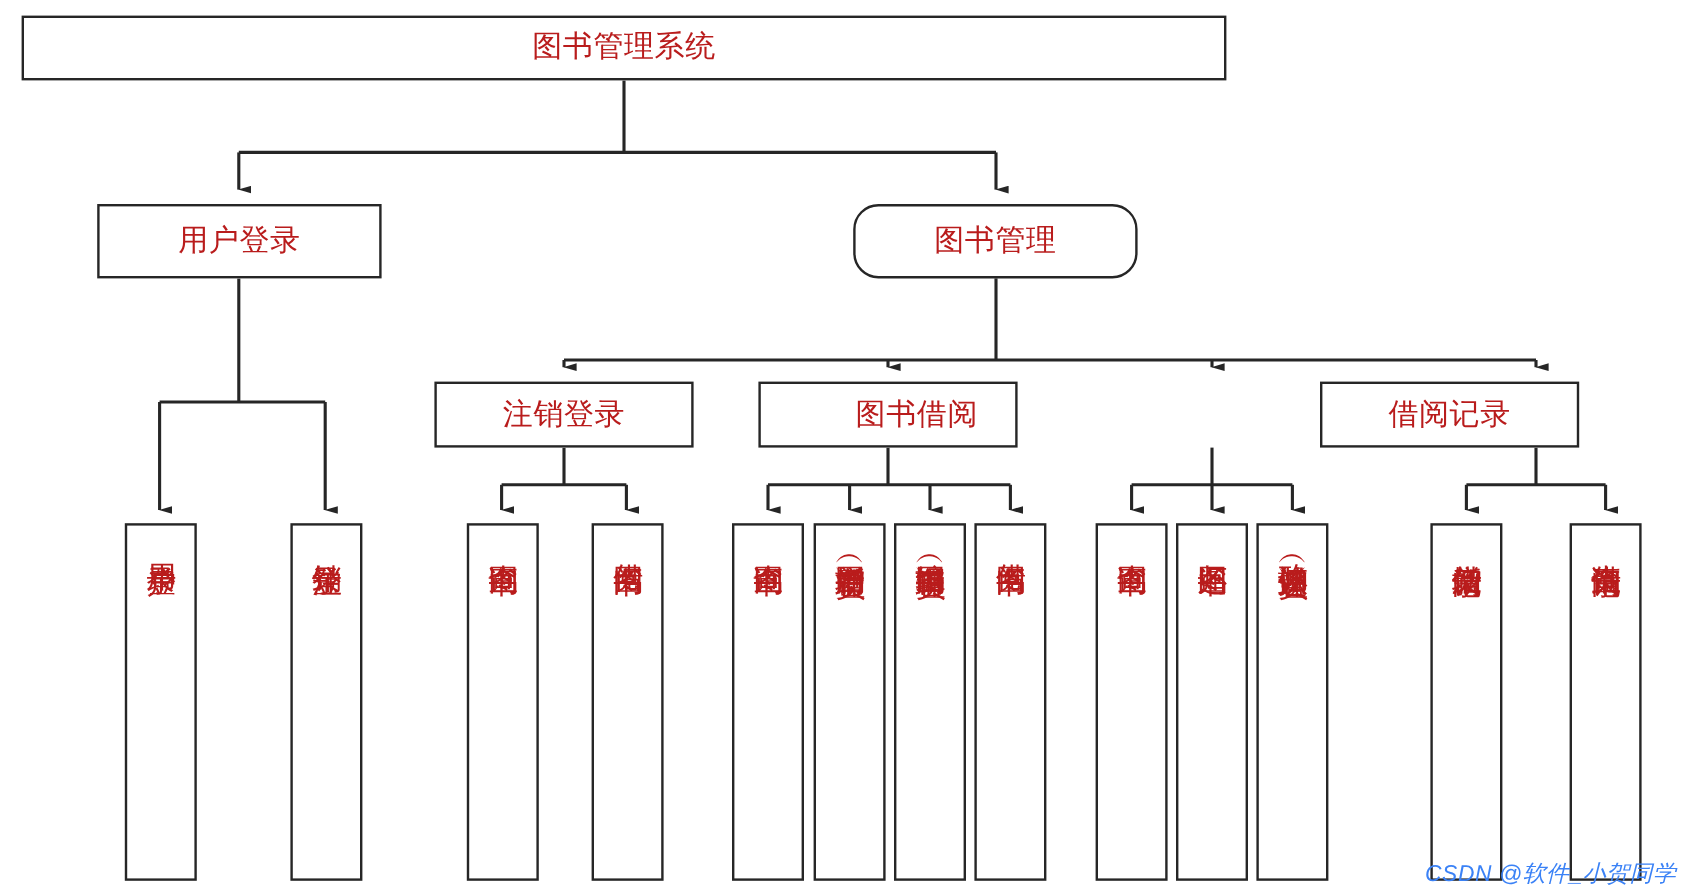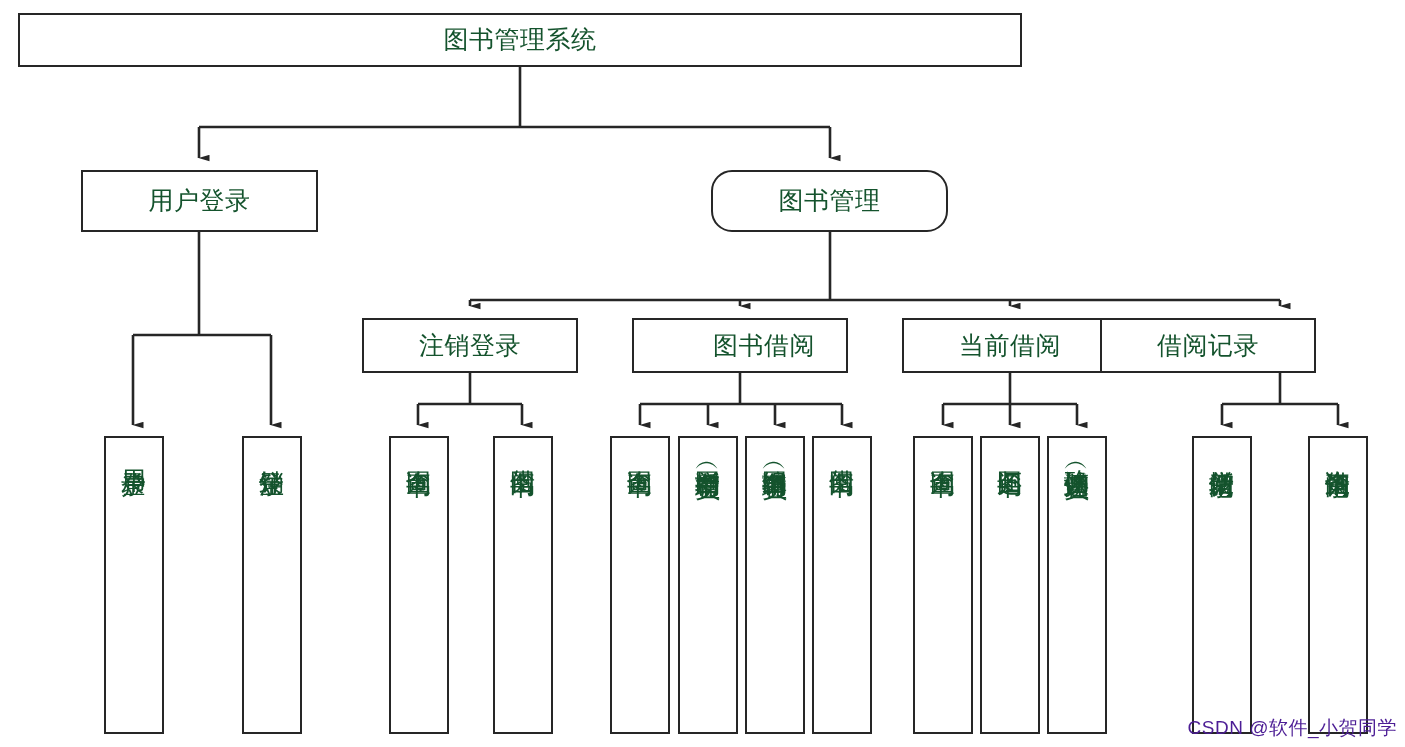--- a/index.html
+++ b/index.html
@@ -31,21 +31,21 @@
     display: flex;
     align-items: center;
     justify-content: center;
     color: #1a1a1a;
     z-index: 2;
   }
   .node-label {
     display: block;
     line-height: 1.18;
     letter-spacing: 0.5px;
-    color: #14532d;
+    color: #b91c1c;
   }
   .node.h .node-label {
     font-size: 25px;
   }
   .node.v {
     align-items: flex-start;
     justify-content: center;
     padding-top: 12px;
   }
   .node.v .node-label {
@@ -54,25 +54,26 @@
     font-size: 25px;
     line-height: 1.12;
     letter-spacing: 1px;
     max-height: 100%;
   }
   .watermark {
     position: absolute;
     right: 8px;
     bottom: 6px;
     font-size: 19px;
-    color: #4c1d95;
+    color: #3b82f6;
     letter-spacing: 0.5px;
     white-space: nowrap;
     z-index: 5;
     font-family: "Liberation Sans", "DejaVu Sans", sans-serif;
+    font-style: italic;
   }
 </style>
 </head>
 <body>
 
 <div id="canvas">
 
   <svg id="edges" viewBox="0 0 1405 747">
     <defs>
       <marker id="arw" markerWidth="10" markerHeight="12" refX="3.2" refY="10.5" orient="auto" markerUnits="userSpaceOnUse">
@@ -137,23 +138,20 @@
   </div>
 
   <div class="node h" style="left:362px; top:318px; width:216px; height:55px;">
     <span class="node-label">注销登录</span>
   </div>
 
   <div class="node h" style="left:632px; top:318px; width:216px; height:55px;padding-left:48px;">
     <span class="node-label">图书借阅</span>
   </div>
 
-  <div class="node h" style="left:902px; top:318px; width:216px; height:55px;">
-    <span class="node-label">当前借阅</span>
-  </div>
 
   <div class="node h" style="left:1100px; top:318px; width:216px; height:55px;">
     <span class="node-label">借阅记录</span>
   </div>
 
   <div class="node v" style="left:104px; top:436px; width:60px; height:298px;">
     <span class="node-label">用户登录</span>
   </div>
 
   <div class="node v" style="left:242px; top:436px; width:60px; height:298px;">

